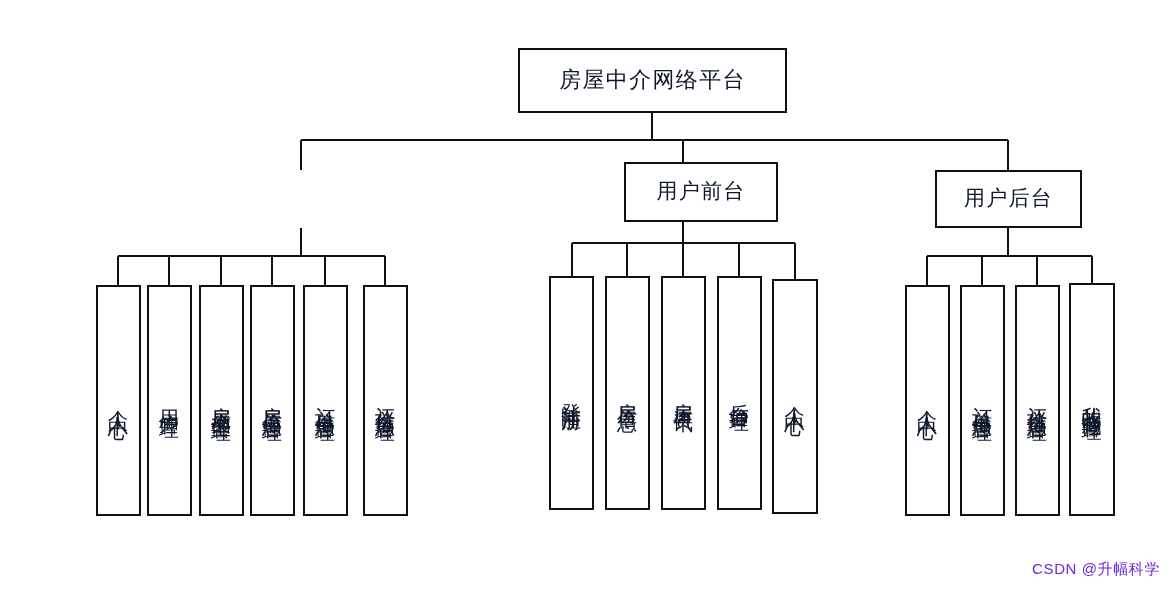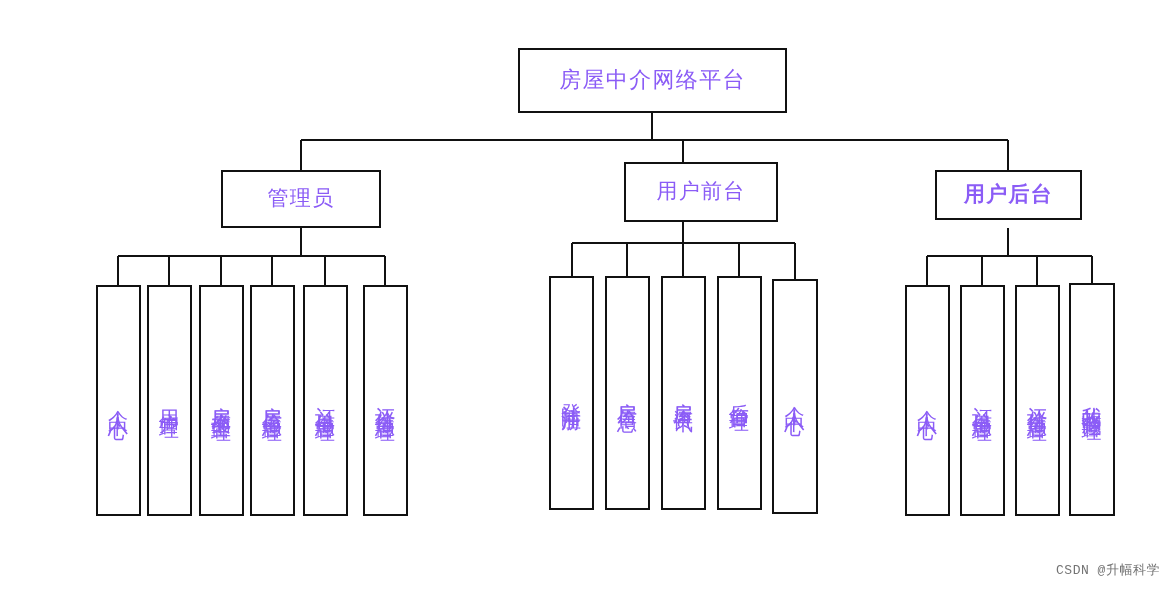--- a/index.html
+++ b/index.html
@@ -27,21 +27,21 @@
     pointer-events: none;
   }
   .node {
     position: absolute;
     box-sizing: border-box;
     border: 2px solid #111111;
     background: #ffffff;
     display: flex;
     align-items: center;
     justify-content: center;
-    color: #8b5cf6;
+    color: #0f172a;
   }
   .node .label {
     display: block;
     text-align: center;
     line-height: 1.12;
     letter-spacing: 0.06em;
   }
   
   .node.horiz .label {
     writing-mode: horizontal-tb;
@@ -57,23 +57,23 @@
     text-orientation: upright;
     font-size: 20px;
     line-height: 1.0;
     letter-spacing: 0.16em;
     white-space: nowrap;
   }
   #watermark {
     position: absolute;
     right: 12px;
     bottom: 14px;
-    font-family: Liberation Mono, monospace;
-    font-size: 13px;
-    color: #737373;
+    font-family: Liberation Sans, sans-serif;
+    font-size: 15px;
+    color: #6d28d9;
     letter-spacing: 0.04em;
     white-space: nowrap;
   }
 </style>
 </head>
 <body>
 
 <div id="canvas">
 
   <svg id="wires" viewBox="0 0 1172 593" width="1172" height="593" aria-hidden="true">
@@ -110,29 +110,26 @@
       <path d="M 982 256 L 982 285"></path>
       <path d="M 1037 256 L 1037 285"></path>
       <path d="M 1092 256 L 1092 283"></path>
     </g>
   </svg>
 
   <div class="node horiz" id="node-root" style="left:518px; top:48px; width:269px; height:65px;">
     <span class="label">房屋中介网络平台</span>
   </div>
 
-  <div class="node horiz" style="left:221px; top:170px; width:160px; height:58px;">
-    <span class="label">管理员</span>
-  </div>
 
   <div class="node horiz" style="left:624px; top:162px; width:154px; height:60px;">
     <span class="label">用户前台</span>
   </div>
 
-  <div class="node horiz" style="left:935px; top:170px; width:147px; height:50px;font-weight:bold;">
+  <div class="node horiz" style="left:935px; top:170px; width:147px; height:58px;">
     <span class="label">用户后台</span>
   </div>
 
   <div class="node vert" style="left:96px; top:285px; width:45px; height:231px;">
     <span class="label">个人中心</span>
   </div>
   <div class="node vert" style="left:147px; top:285px; width:45px; height:231px;">
     <span class="label">用户管理</span>
   </div>
   <div class="node vert" style="left:199px; top:285px; width:45px; height:231px;">

